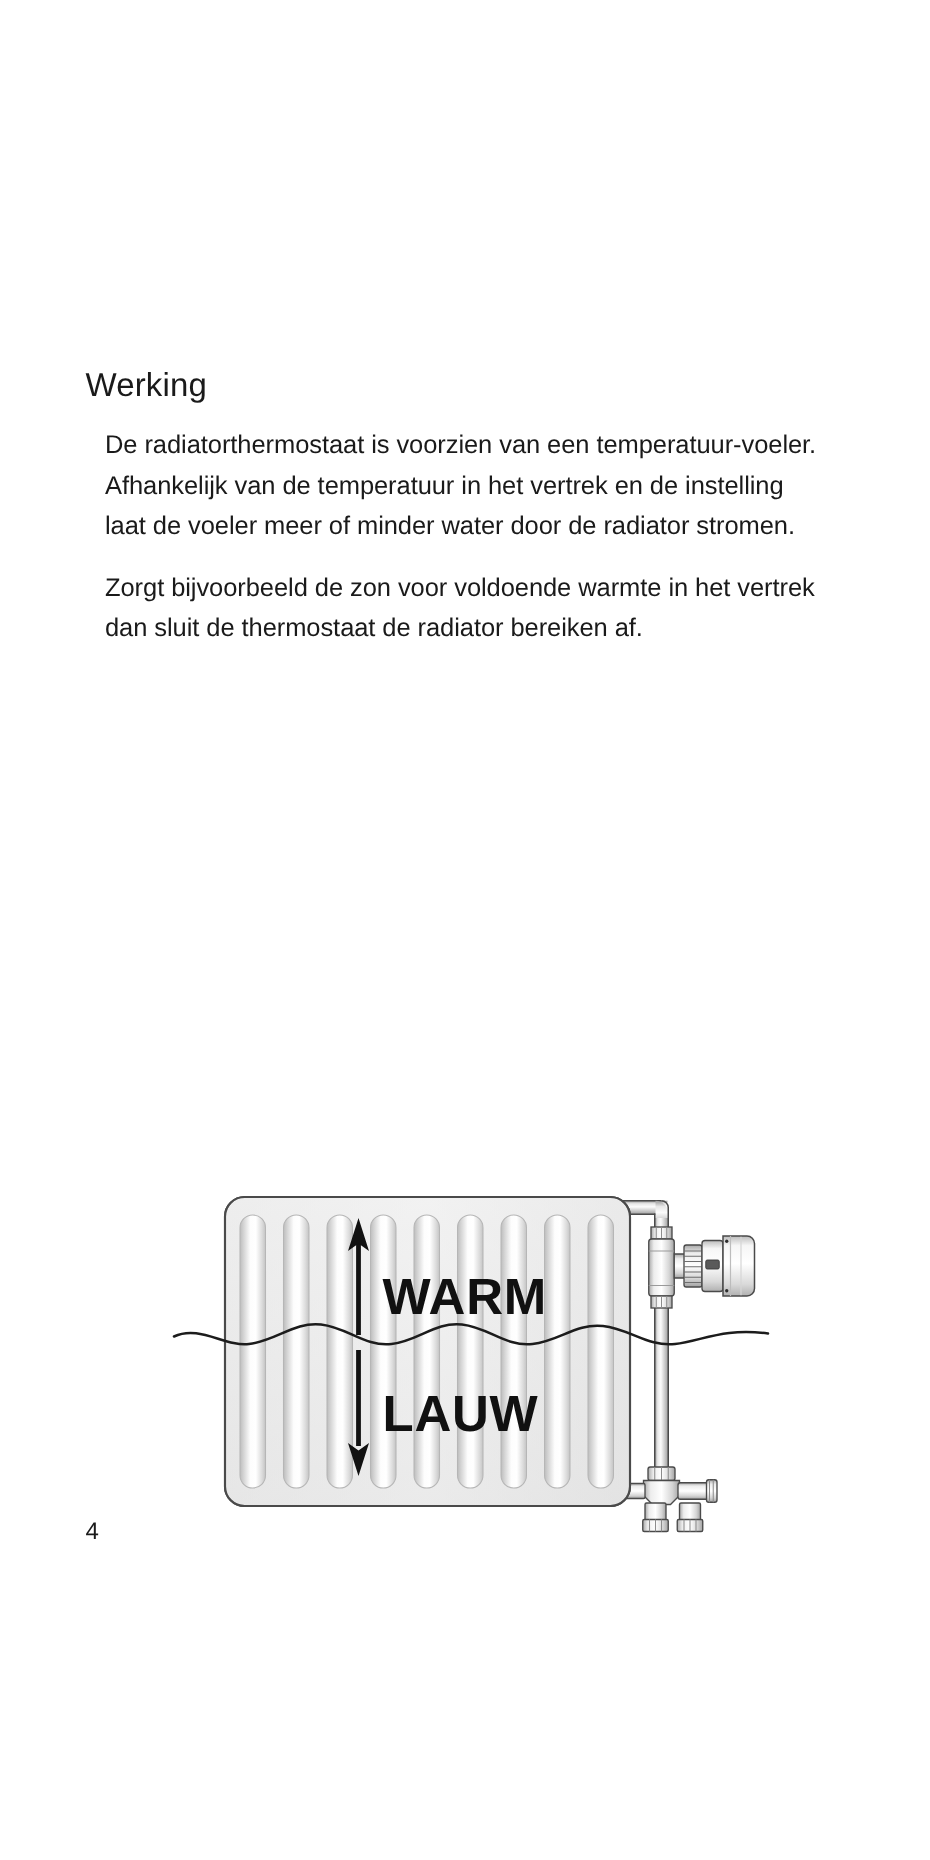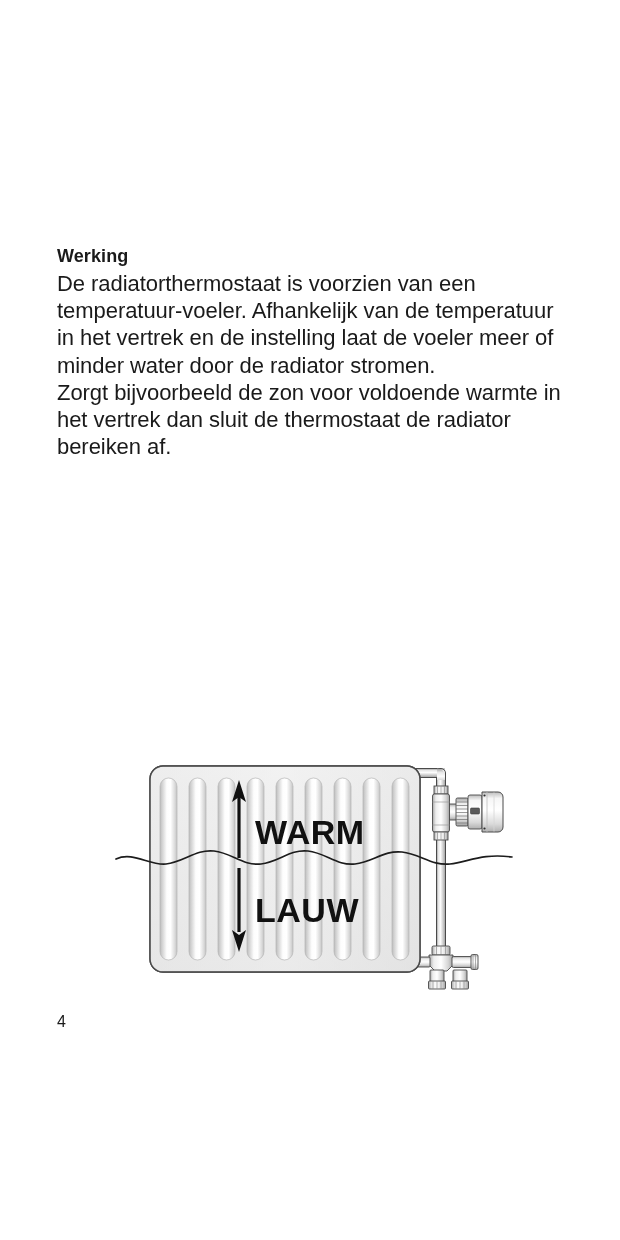--- a/index.html
+++ b/index.html
@@ -24,40 +24,40 @@
 
   
   .content {
     position: absolute;
     left: 57px;
     top: 243px;
     width: 508px;
   }
 
   .section-heading {
-    font-size: 18px;
-    font-weight: bold;
+    font-size: 22px;
+    font-weight: normal;
     line-height: 27px;
     margin: 0 0 0 0;
     letter-spacing: 0.1px;
   }
 
   .para {
-    font-size: 22px;
+    font-size: 17px;
     font-weight: normal;
     line-height: 27.2px;
-    margin: 0;
+    margin: 13px;
     letter-spacing: -0.05px;
   }
 
   
   .figure {
     position: absolute;
     left: 0px;
-    top: 740px;
+    top: 772px;
     width: 524px;
     height: 265px;
   }
 
   .fig-svg {
     display: block;
   }
 
   
   .page-number {

